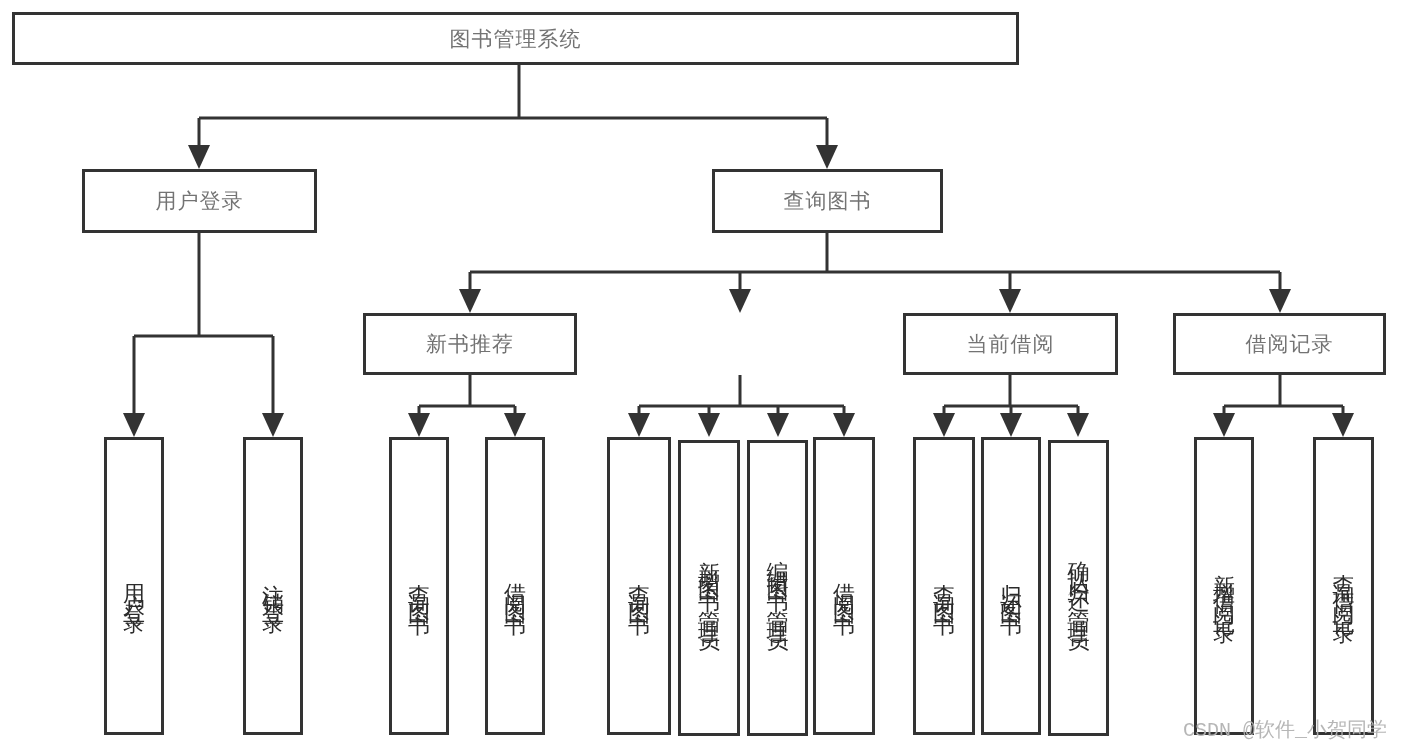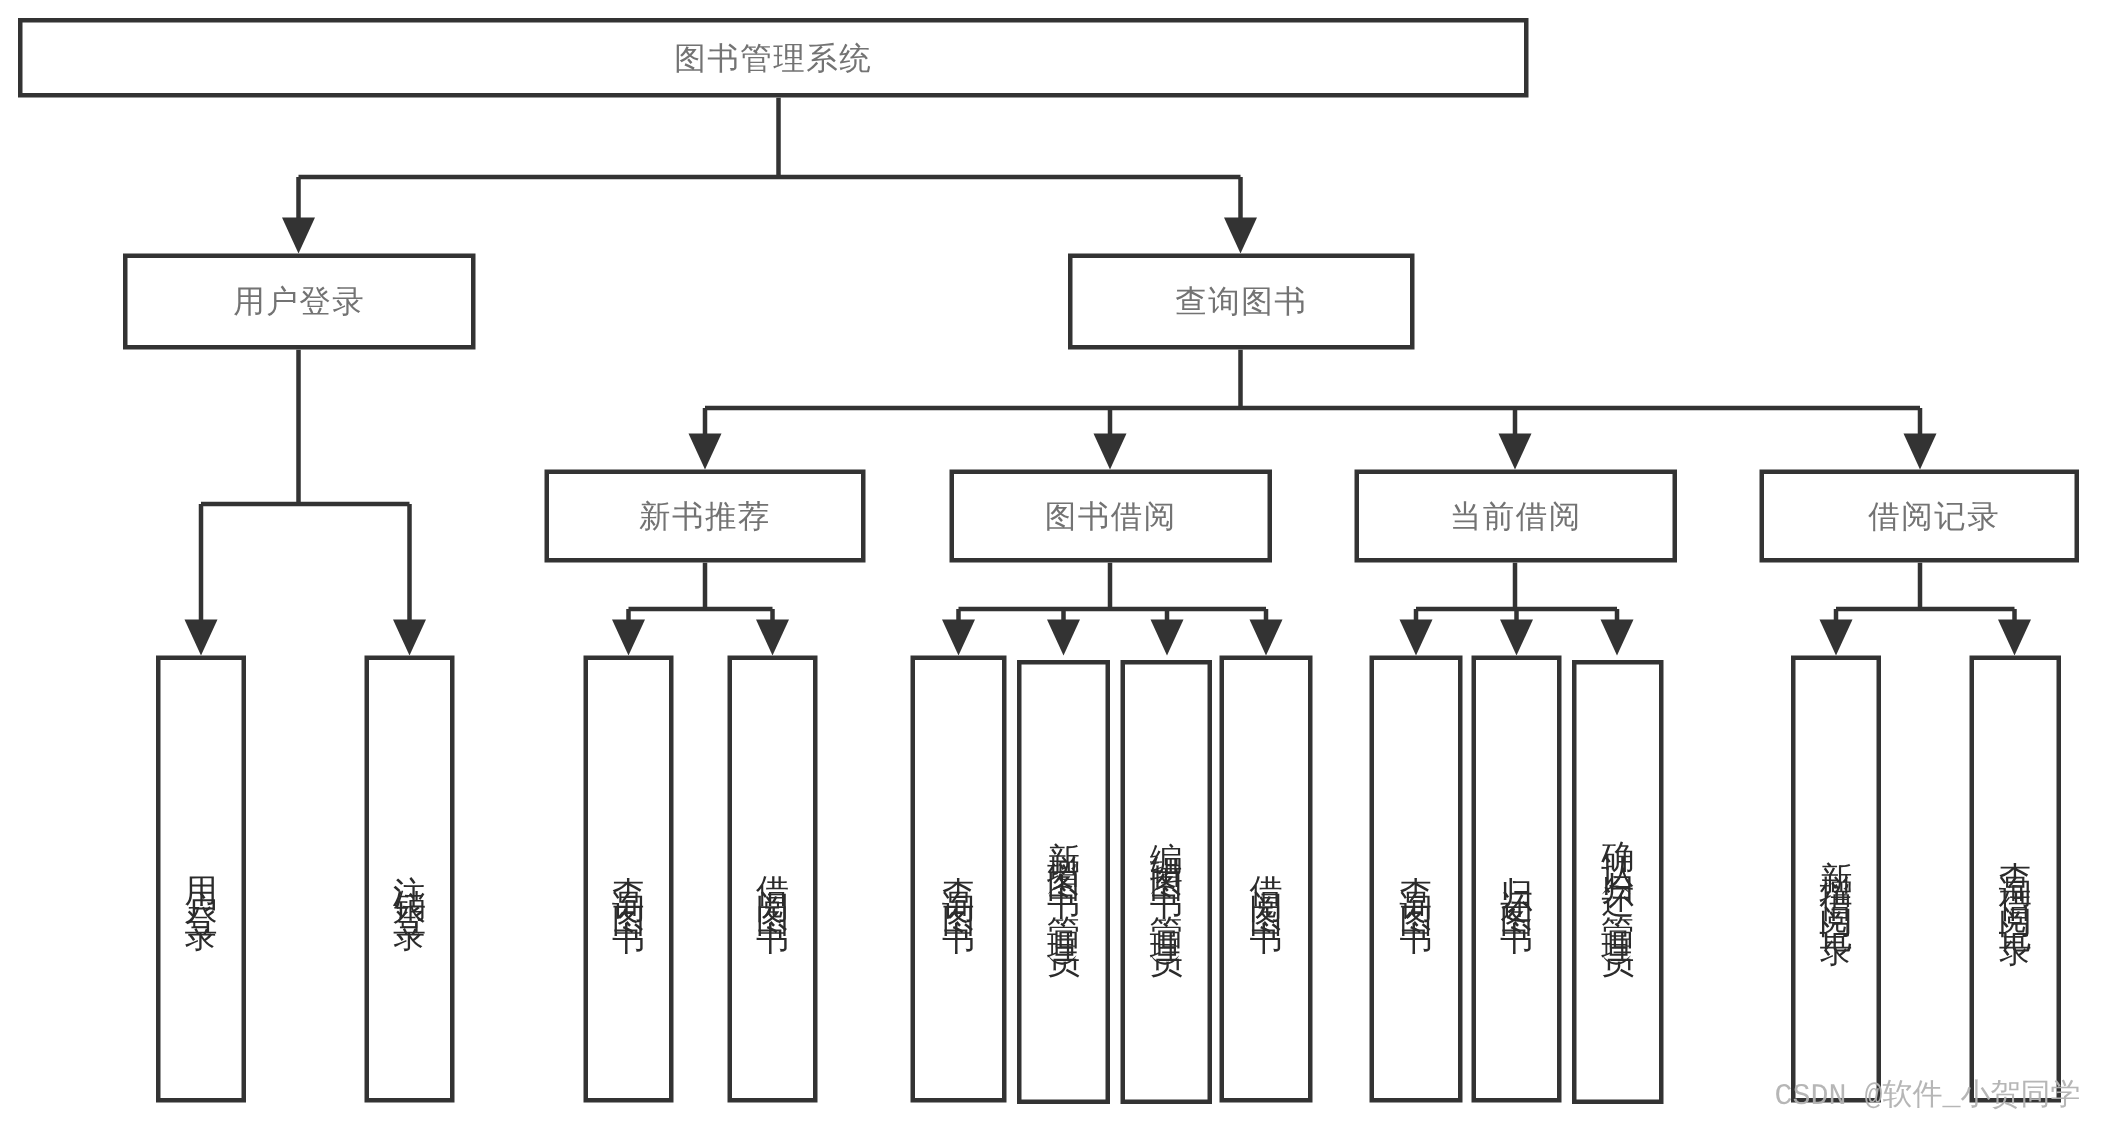--- a/index.html
+++ b/index.html
@@ -110,21 +110,20 @@
       <polygon points="1332,413 1354,413 1343,437"></polygon>
     </g>
   </svg>
 
   <div class="hbox" style="left:12px; top:12px; width:1007px; height:53px;">图书管理系统</div>
 
   <div class="hbox" style="left:82px; top:169px; width:235px; height:64px;">用户登录</div>
   <div class="hbox" style="left:712px; top:169px; width:231px; height:64px;">查询图书</div>
 
   <div class="hbox" style="left:363px; top:313px; width:214px; height:62px;text-align:center;">新书推荐</div>
-  <div class="hbox" style="left:633px; top:313px; width:215px; height:62px;">图书借阅</div>
   <div class="hbox" style="left:903px; top:313px; width:215px; height:62px;">当前借阅</div>
   <div class="hbox" style="left:1173px; top:313px; width:213px; height:62px;padding-left:20px;">借阅记录</div>
 
   <div class="vbox" style="left:104px; top:437px; width:60px; height:298px;">
     <span>用户登录</span>
   </div>
   <div class="vbox" style="left:243px; top:437px; width:60px; height:298px;">
     <span>注销登录</span>
   </div>
 

